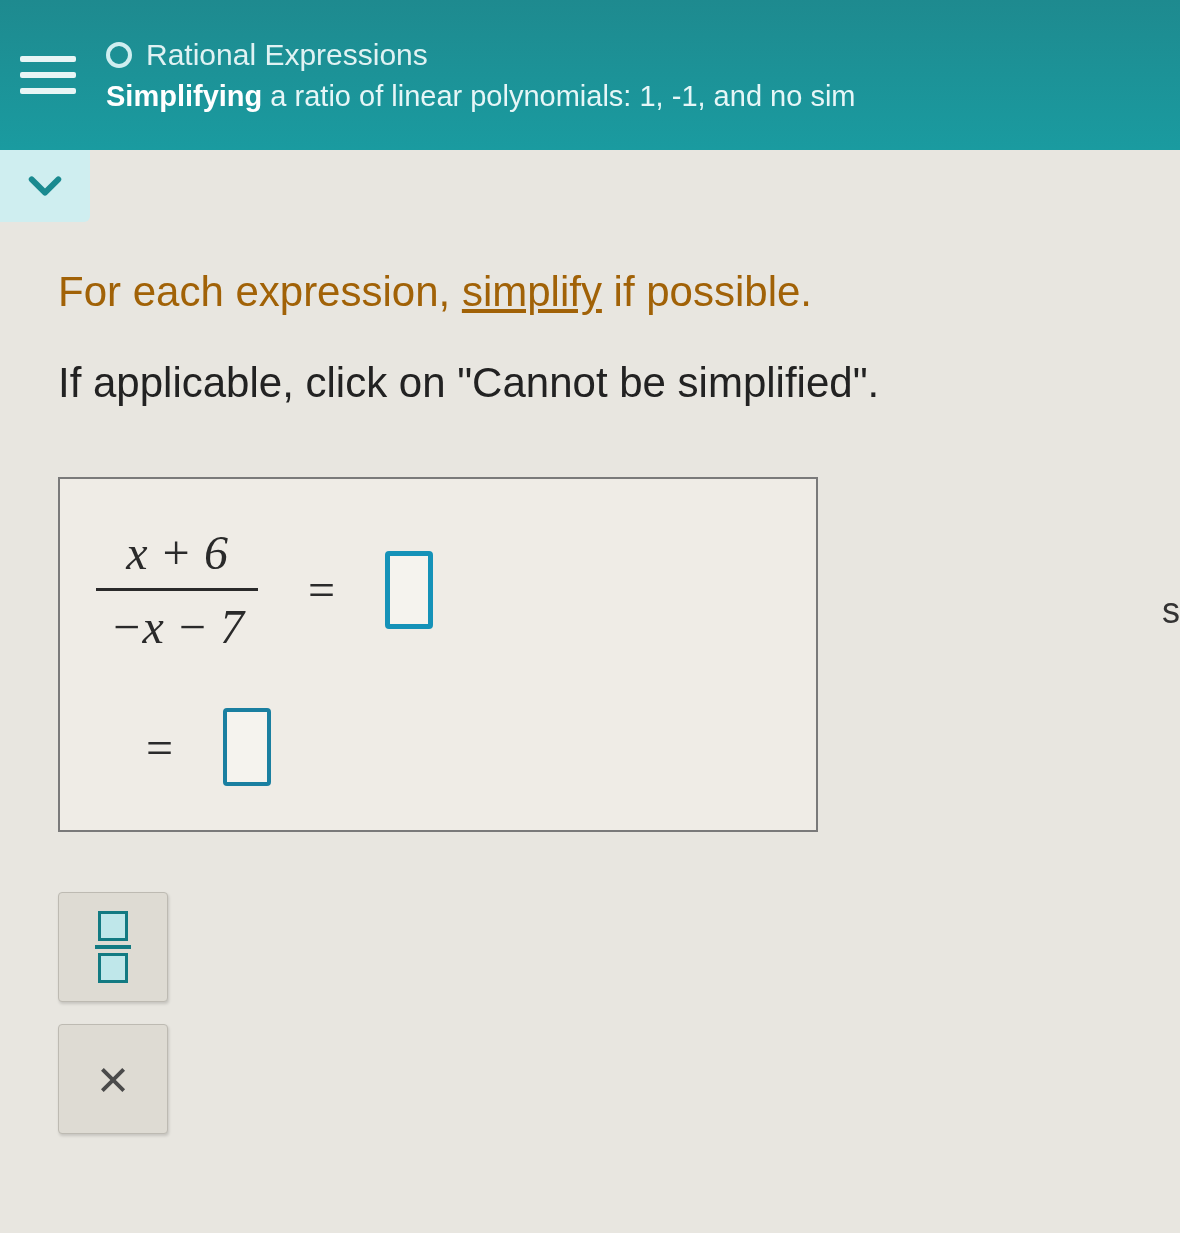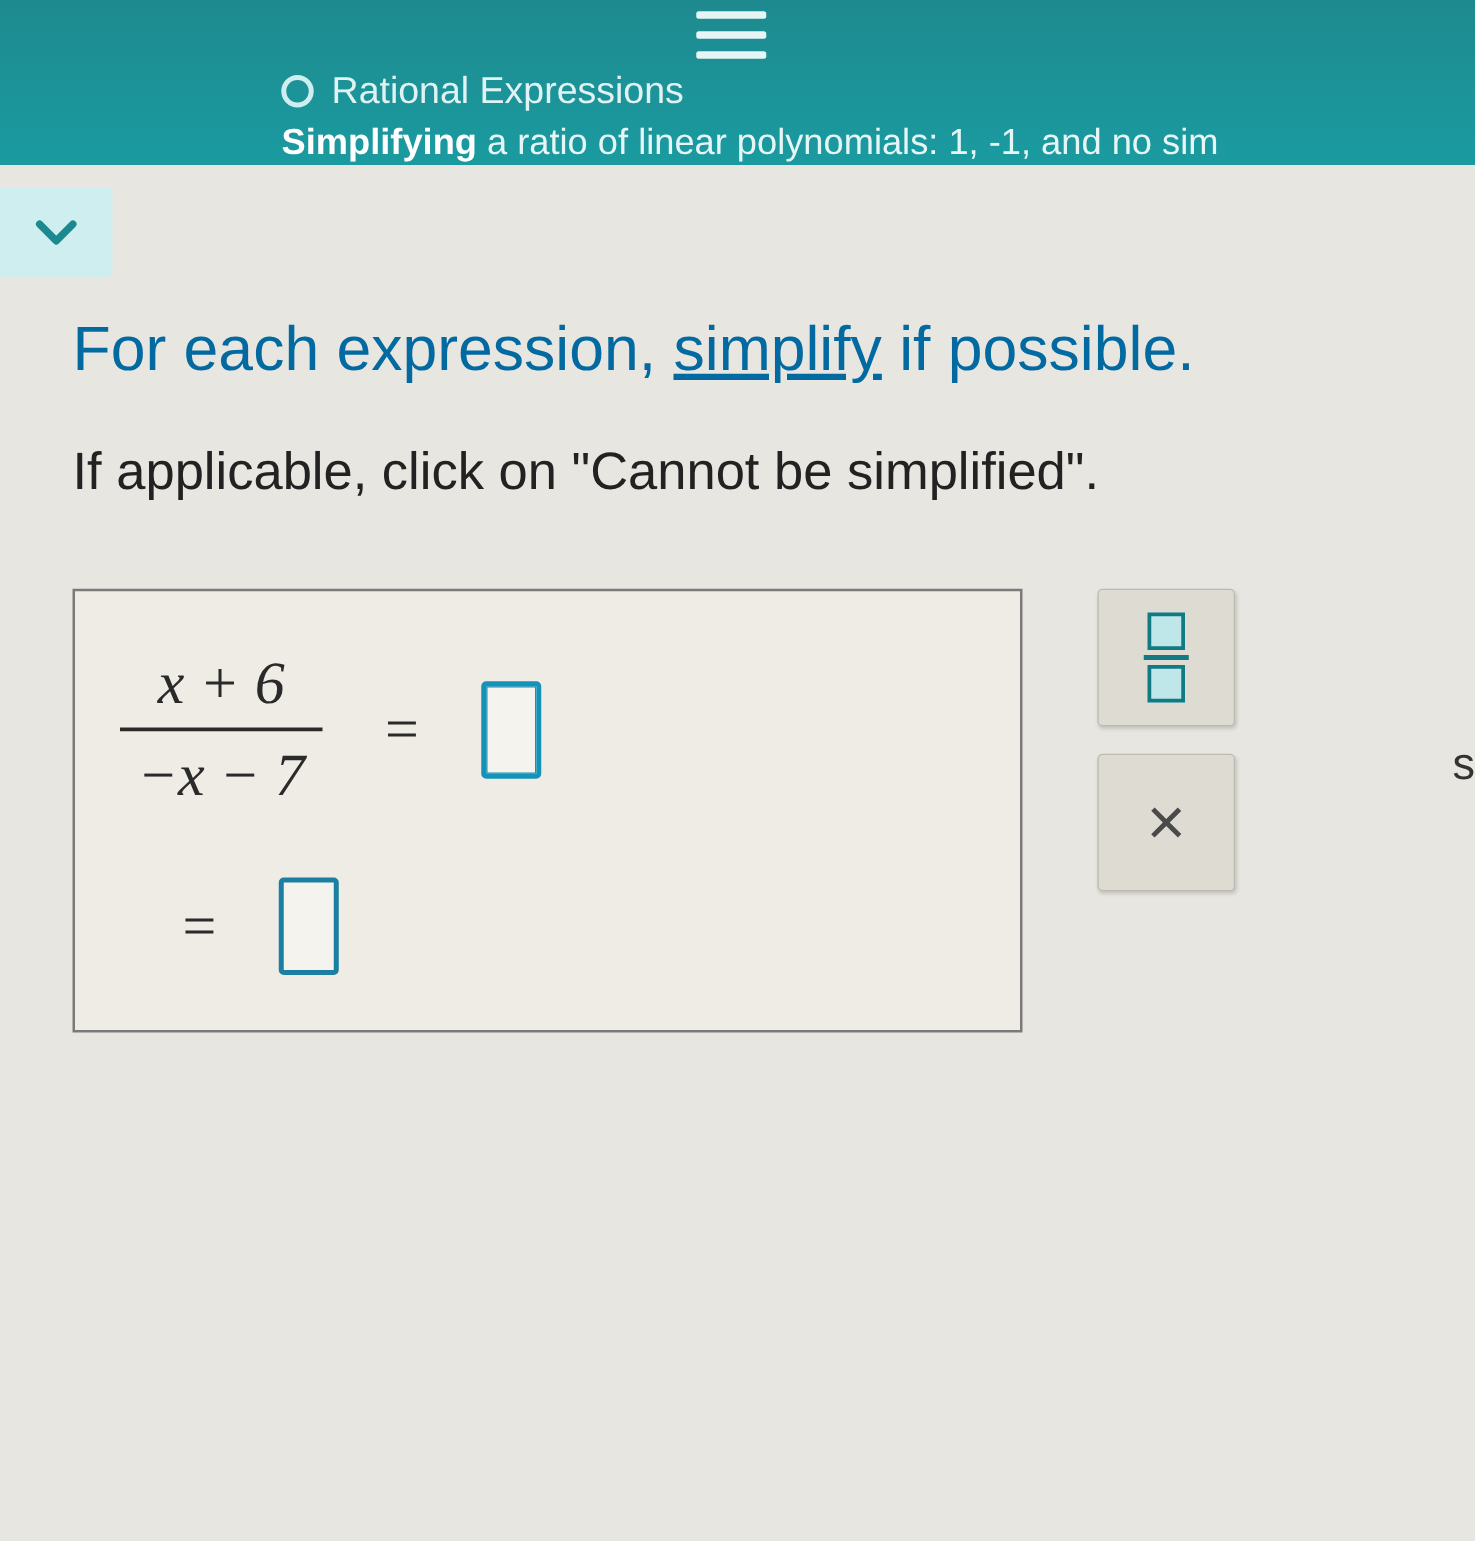--- a/index.html
+++ b/index.html
@@ -6,26 +6,25 @@
     body {
       font-family: Arial, Helvetica, sans-serif;
       background: #e8e6e0;
       width: 1180px;
       height: 1233px;
       overflow: hidden;
       position: relative;
     }
     .header {
       background: linear-gradient(to bottom, #1e8a8f 0%, #1a9ba0 100%);
-      height: 132px;
+      height: 150px;
       display: flex;
       align-items: center;
       padding-left: 20px;
       position: relative;
-      flex-direction: column;
     }
     .hamburger {
       width: 56px;
       height: 56px;
       display: flex;
       flex-direction: column;
       justify-content: center;
       gap: 10px;
       margin-right: 30px;
       cursor: pointer;
@@ -73,37 +72,38 @@
       align-items: center;
       justify-content: center;
       cursor: pointer;
       border-bottom-right-radius: 6px;
     }
     .chevron-tab svg { width: 40px; height: 40px; }
     .content {
       padding: 110px 40px 0 58px;
     }
     .instr {
-      font-size: 50px;
-      color: #0369a1;
+      font-size: 42px;
+      color: #a16207;
       line-height: 1.5;
     }
     .instr .underline-word {
       text-decoration: underline;
     }
     .instr2 {
       margin-top: 36px;
       font-size: 42px;
       color: #222;
     }
     .workrow {
       margin-top: 70px;
       display: flex;
       align-items: flex-start;
       gap: 60px;
+      flex-direction: column;
     }
     .answerbox {
       border: 2px solid #7a7a7a;
       width: 760px;
       padding: 40px 36px 44px 36px;
       background: #efece6;
     }
     .eqrow {
       display: flex;
       align-items: center;

